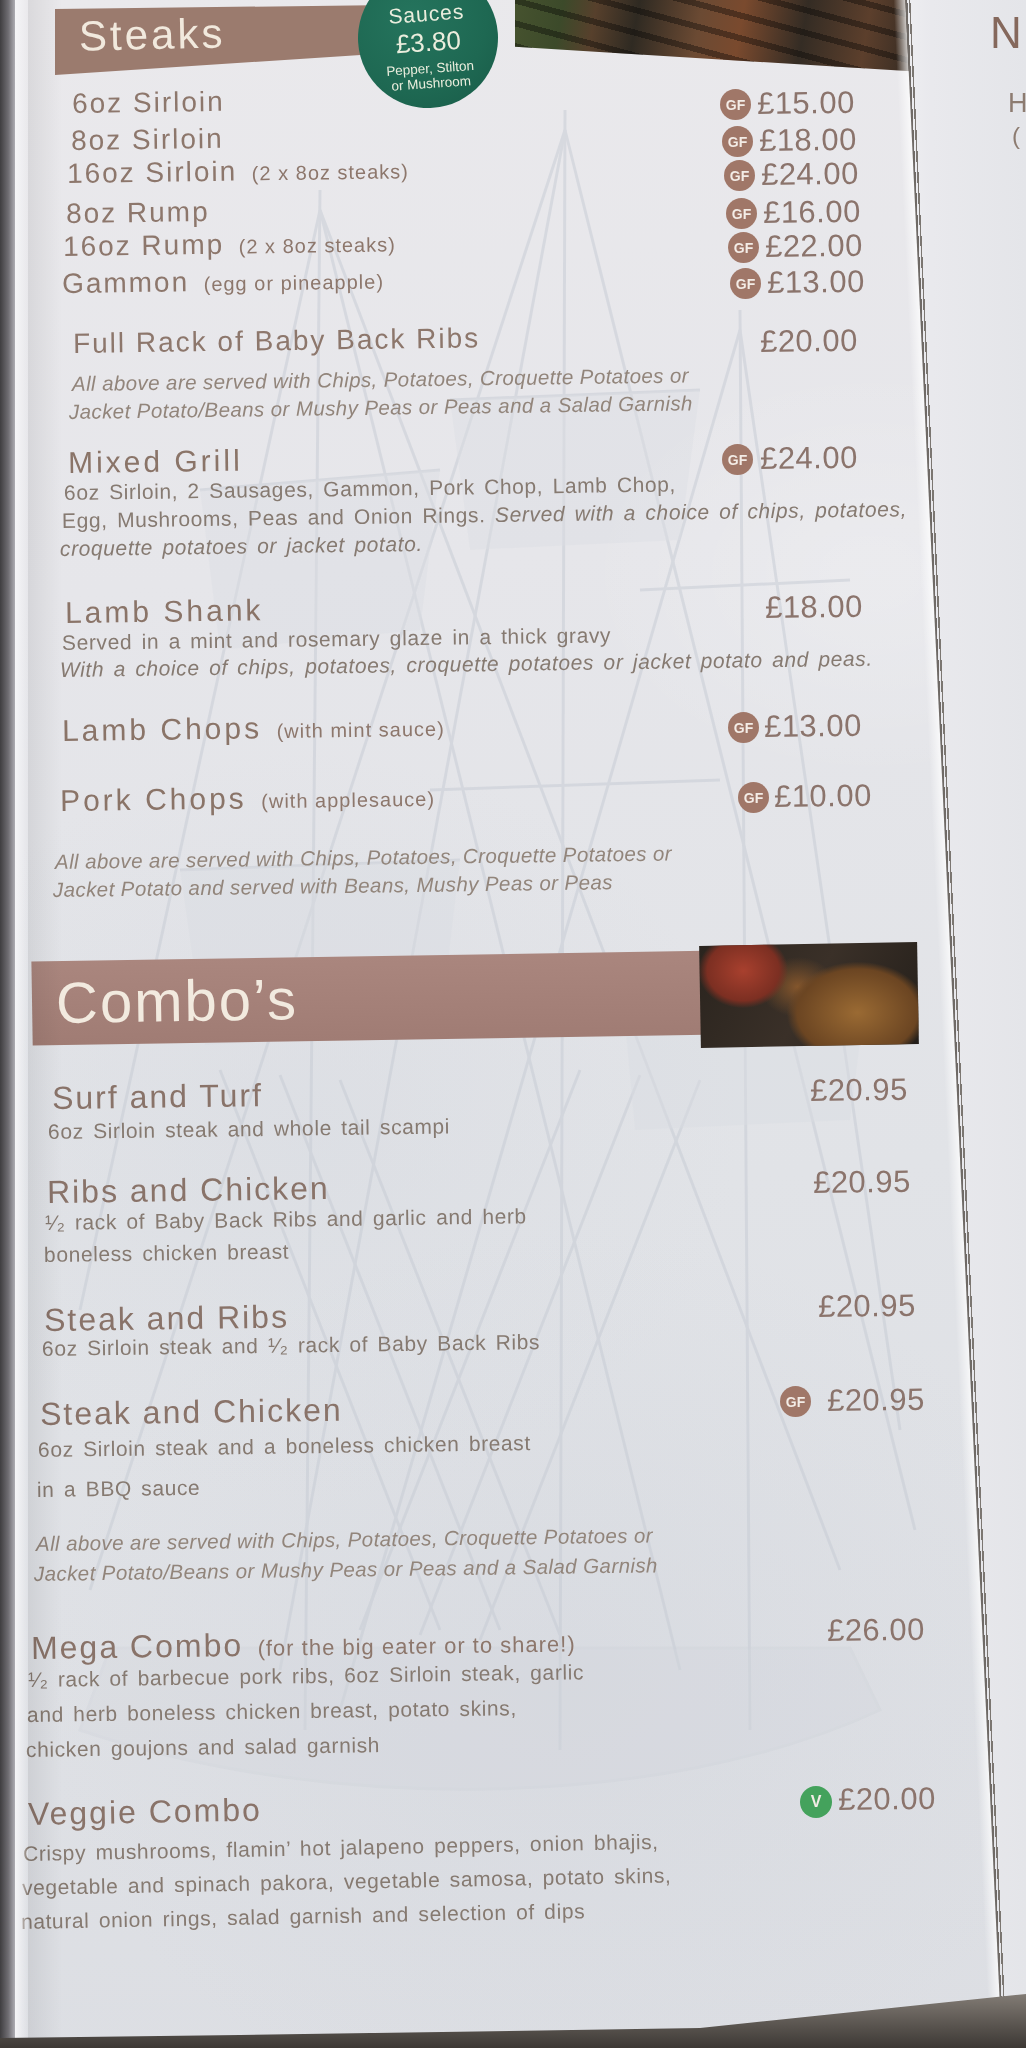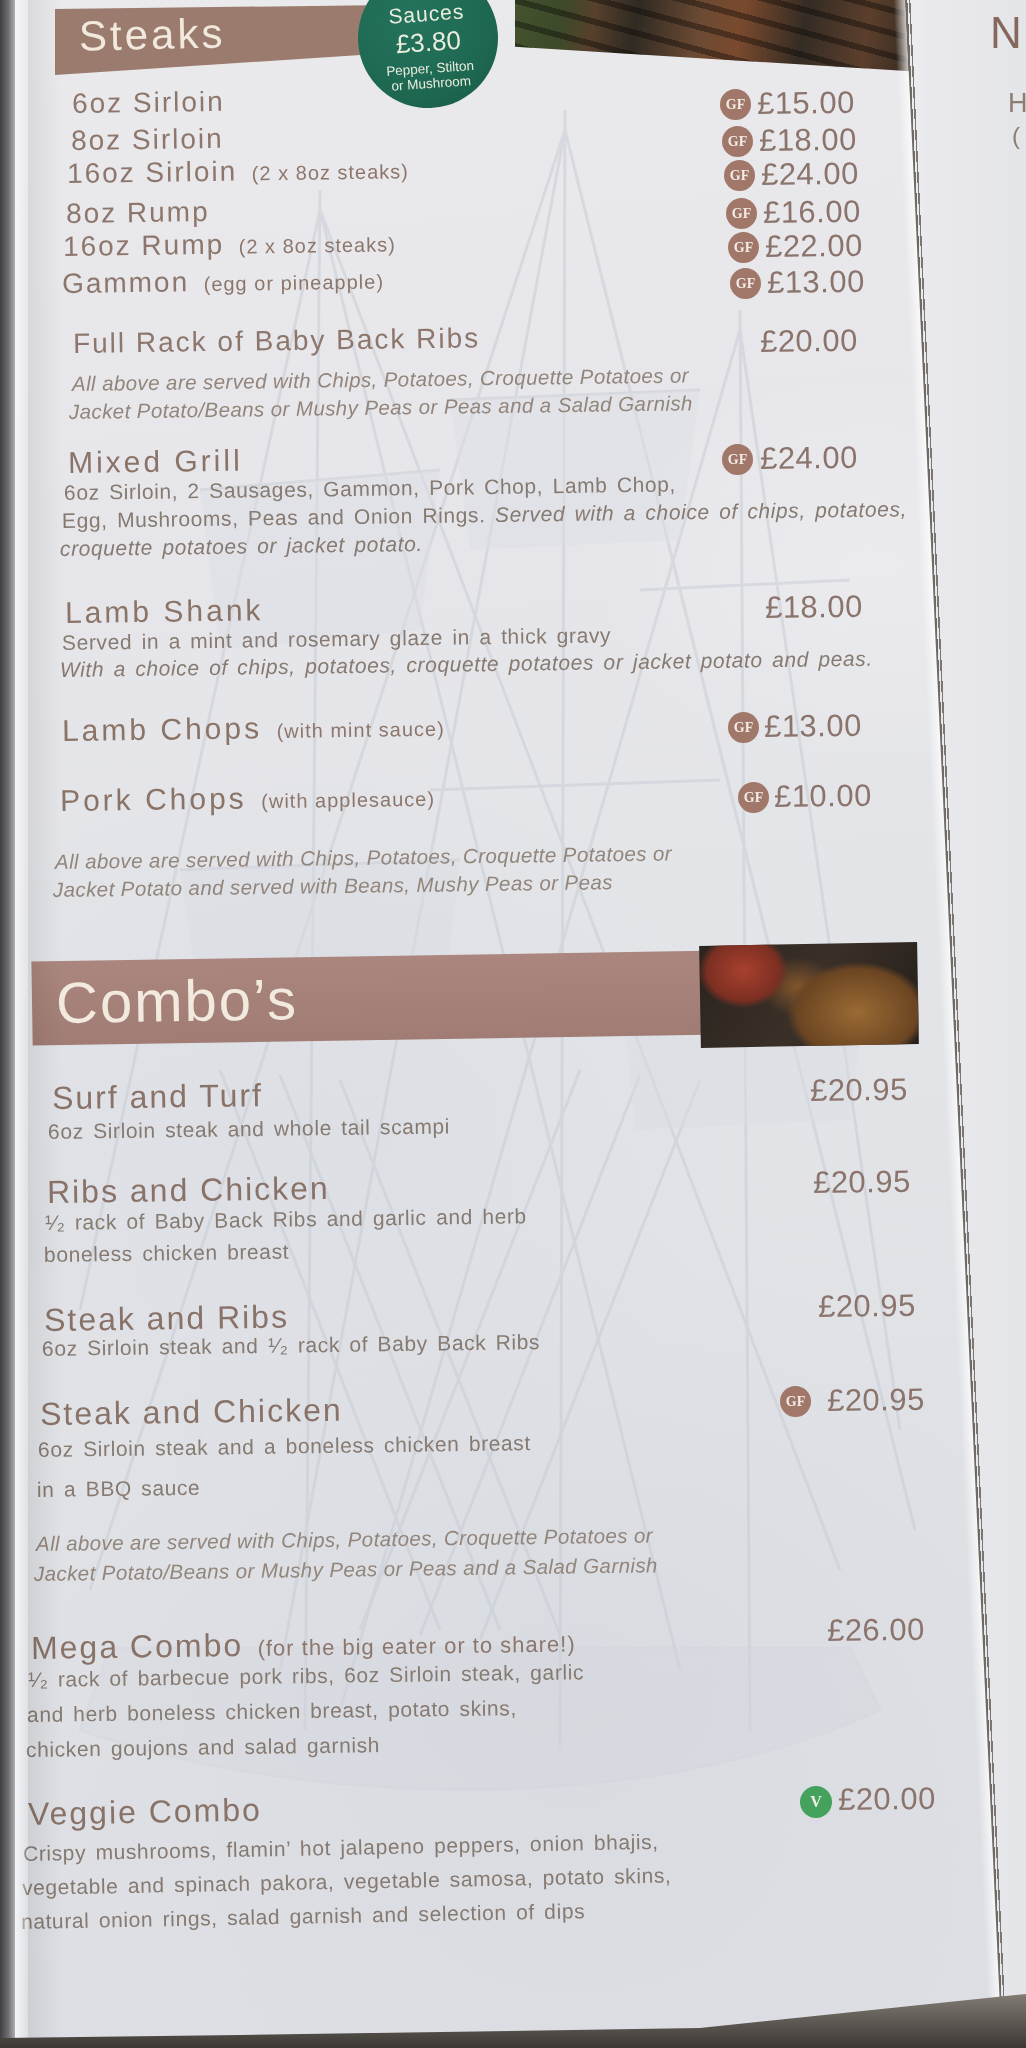--- a/index.html
+++ b/index.html
@@ -64,21 +64,21 @@
   
   .iname{font-size:28px;letter-spacing:2px;color:#8d776c;}
   .inote{font-size:20px;letter-spacing:1px;color:#8d776c;margin-left:10px;}
   .heading{font-size:30px;letter-spacing:3px;color:#8a7468;}
   .cheading{font-size:32px;letter-spacing:2px;color:#897369;}
   .price{font-size:31px;letter-spacing:.5px;color:#8b746c;}
   .desc{font-size:21px;letter-spacing:.6px;word-spacing:3px;color:#867a71;}
   .idesc{font-size:20.5px;font-style:italic;letter-spacing:.4px;color:#92857b;}
   .tilt{transform:rotate(-.8deg);transform-origin:left center;}
   .tilt2{transform:rotate(-1.1deg);transform-origin:left center;}
-  .badge{border-radius:50%;color:#f3ece6;text-align:center;display:flex;align-items:center;justify-content:center;font-weight:bold;font-family:Liberation Serif, serif;}
+  .badge{border-radius:50%;color:#f3ece6;text-align:center;display:flex;align-items:center;justify-content:center;font-weight:bold;}
   .badge-gf{width:31px;height:31px;font-size:14px;background:#a07768;}
   .badge-v{width:32px;height:32px;font-size:16px;background:#44a25c;}
 </style>
 </head>
 <body>
 
 <div class="page">
 
   <svg class="abs watermark" width="900" height="1900" viewBox="0 0 900 1900">
     <g stroke="#c6cbd4" stroke-width="3" fill="none">

